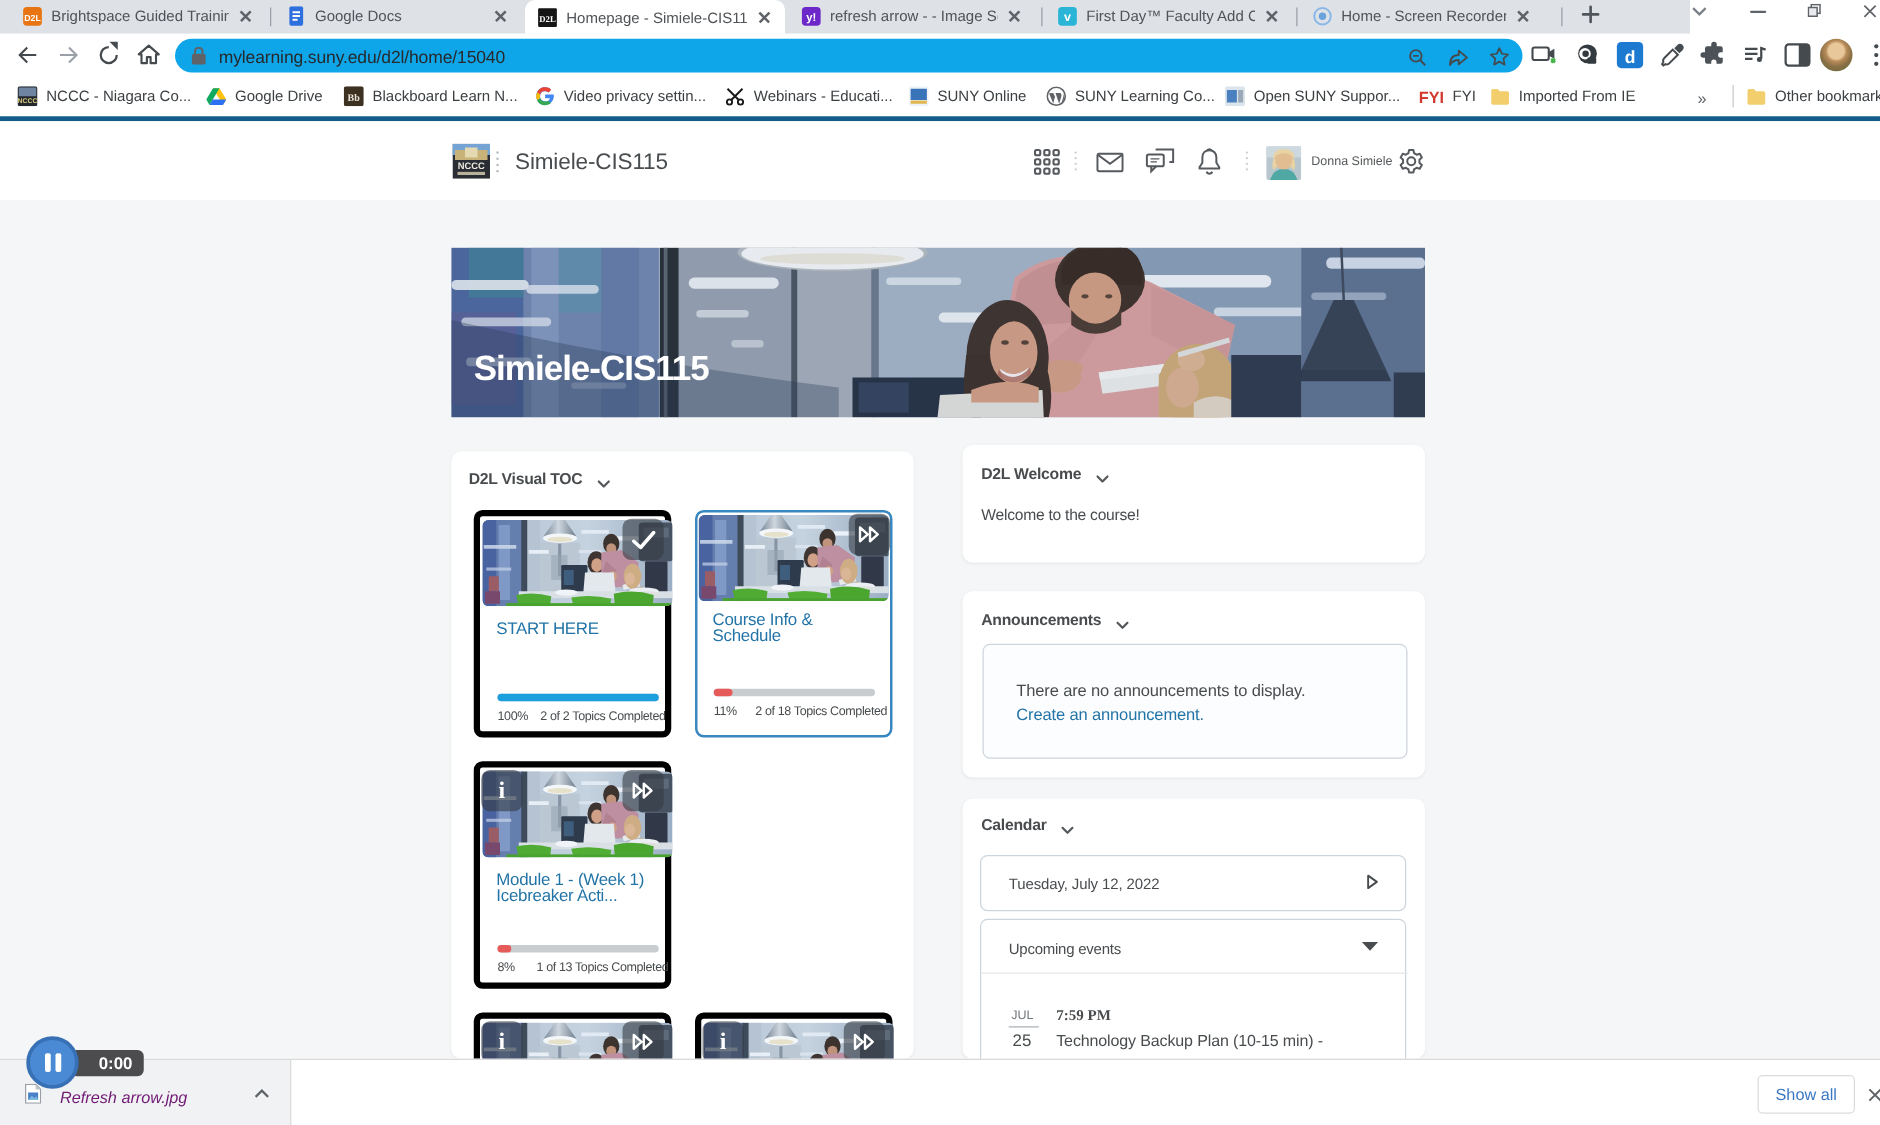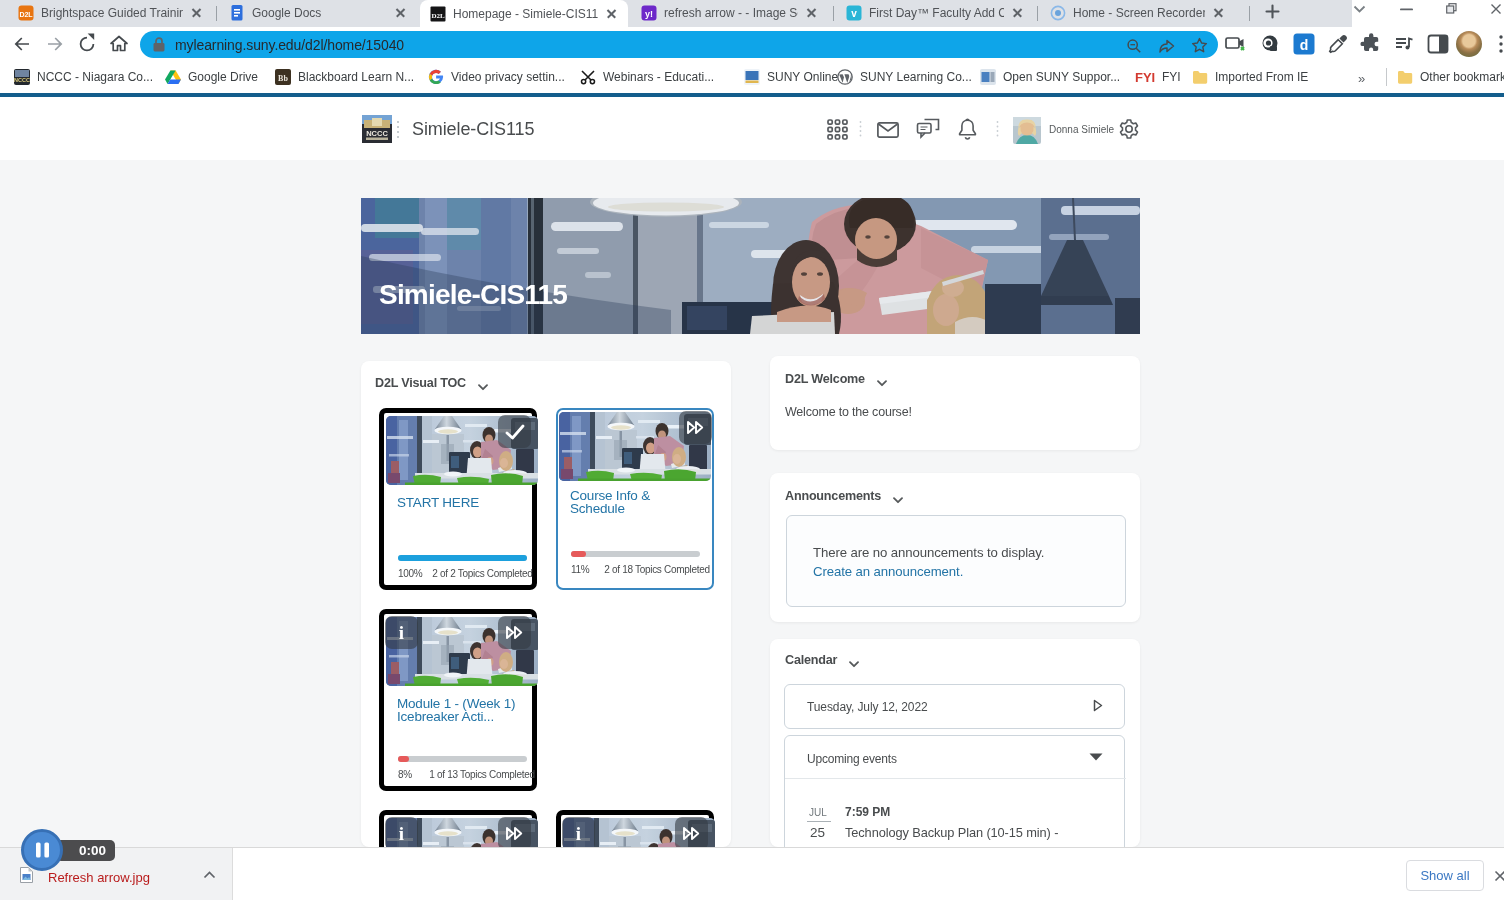--- a/index.html
+++ b/index.html
@@ -241,21 +241,21 @@
         <path d="M4.1 9.4a4.3 4.3 0 0 1 0-2.9L1.7 4.7a7.1 7.1 0 0 0 0 6.5z" fill="#fbbc05"></path>
       </svg>
     Video privacy settin...</div>
   <div class="bm" style="position:absolute;left:580px;top:7px;">
     <svg class="bmi" viewBox="0 0 16 16">
         <path d="M2 2l9 9M14 2L5 11" stroke="#1a1a1a" stroke-width="1.6"></path>
         <circle cx="3.6" cy="12.6" r="2.1" fill="none" stroke="#1a1a1a" stroke-width="1.5"></circle>
         <circle cx="12.4" cy="12.6" r="2.1" fill="none" stroke="#1a1a1a" stroke-width="1.5"></circle>
       </svg>
     Webinars - Educati...</div>
-  <div class="bm" style="position:absolute;left:727px;top:7px;margin-left:17px;">
+  <div class="bm" style="position:absolute;left:727px;top:7px;">
     <svg class="bmi" viewBox="0 0 16 16">
         <rect width="16" height="16" rx="2" fill="#eef3f8"></rect>
         <rect x="1.5" y="2" width="13" height="9" fill="#3a74b8"></rect>
         <rect x="1.5" y="11.5" width="13" height="2.5" fill="#e0b64f"></rect>
       </svg>
     SUNY Online</div>
   <div class="bm" style="position:absolute;left:837px;top:7px;">
     <svg class="bmi" viewBox="0 0 16 16">
         <circle cx="8" cy="8" r="7.2" fill="none" stroke="#5f6368" stroke-width="1.3"></circle>
         <path d="M2.2 5.5l3.4 8.3L7 8.2 5.6 5.3zM7.4 5.3l2.9 8.7 1.6-5.2c.5-1.6.3-2.5-.4-3.5zM13.6 5c.4 1 .4 2.2 0 3.5l-1.5 5a7.2 7.2 0 0 0 1.5-8.5z" fill="#5f6368"></path>
@@ -624,35 +624,35 @@
     </div>
     <div style="position:absolute;left:14px;top:96px;width:341px;height:118px;border:1px solid #cdd5dc;border-radius:6px;">
       <div style="position:absolute;left:22px;top:16px;font-size:12px;letter-spacing:-0.2px;color:#494c4e;">Upcoming events</div>
       <svg style="position:absolute;left:304px;top:17px;" width="14" height="8" viewBox="0 0 14 8">
           <path d="M0.5 0.5h13L7 7.5Z" fill="#494c4e"></path>
         </svg>
       <div style="position:absolute;left:0;top:42px;width:341px;height:1px;background:#e3e7ea;"></div>
       <div style="position:absolute;left:24px;top:71px;font-size:10px;color:#70777b;">JUL</div>
       <div style="position:absolute;left:22px;top:85px;width:24px;height:1px;background:#aab1b6;"></div>
       <div style="position:absolute;left:25px;top:89px;font-size:13.5px;color:#494c4e;">25</div>
-      <div style="position:absolute;left:60px;top:69px;font-size:12px;font-weight:bold;color:#494c4e;">7:59 PM</div>
+      <div style="position:absolute;left:60px;top:69px;font-size:12px;font-weight:bold;color:#494c4e;font-family:Liberation Serif, serif;">7:59 PM</div>
       <div style="position:absolute;left:60px;top:88px;font-size:12.8px;letter-spacing:-0.1px;color:#494c4e;width:230px;line-height:18.5px;">Technology Backup Plan (10-15 min) - Due</div>
     </div>
   </div>
 </div>
 
 <div id="shelf">
   <div id="dlitem">
     <svg style="position:absolute;left:20px;top:19px;" width="13" height="16" viewBox="0 0 13 16">
         <path d="M0.5 0.5h8l4 4v11h-12z" fill="#fff" stroke="#9aa0a6" stroke-width="1"></path>
         <path d="M8.5 0.5l4 4h-4z" fill="#c2c6ca"></path>
         <rect x="2.5" y="7" width="8" height="6" fill="#4a80c8"></rect>
         <path d="M2.5 13l3-3.4 2 2 1.6-1.6 1.4 3z" fill="#7ab8e0"></path>
       </svg>
-    <div style="position:absolute;left:48px;top:22px;font-size:13px;color:#b91c1c;">Refresh arrow.jpg</div>
+    <div style="position:absolute;left:48px;top:22px;font-size:13px;color:#701a75;font-style:italic;">Refresh arrow.jpg</div>
     <svg style="position:absolute;left:203px;top:23px;" width="13" height="8" viewBox="0 0 13 8">
         <path d="M1.5 6.5l5-5 5 5" fill="none" stroke="#5f6368" stroke-width="1.7"></path>
       </svg>
   </div>
   <div id="showall">Show all</div>
   <svg style="position:absolute;left:1494px;top:22px;" width="12" height="12" viewBox="0 0 12 12">
       <path d="M1.5 1.5l9 9M10.5 1.5l-9 9" stroke="#5f6368" stroke-width="1.6"></path>
     </svg>
 </div>
 

